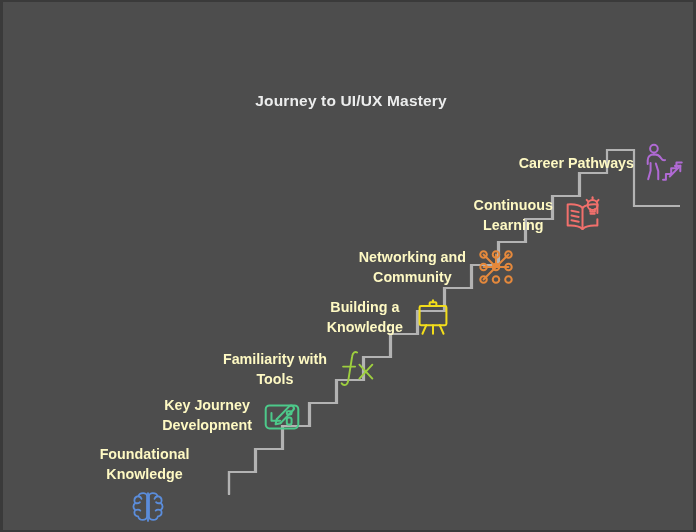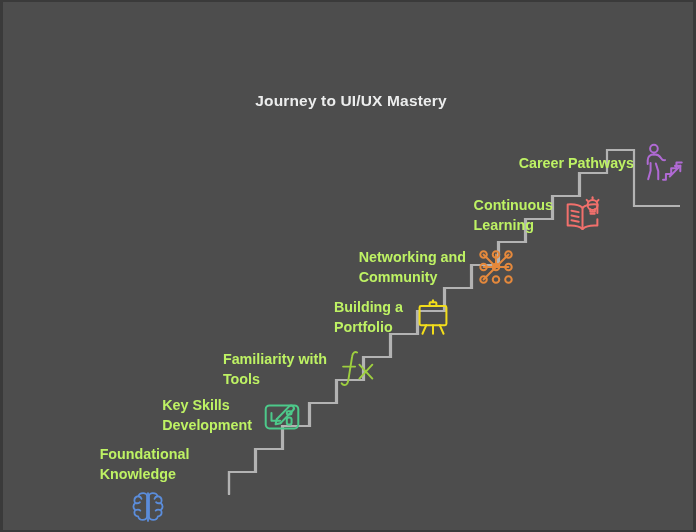--- a/index.html
+++ b/index.html
@@ -47,25 +47,25 @@
 
   
   .milestone {
     position: absolute;
     display: flex;
     flex-direction: row;
     align-items: center;
     justify-content: flex-end;
   }
   .ms-label {
-    color: #bef264;
+    color: #fef9c3;
     font-size: 14.3px;
     font-weight: bold;
     line-height: 20px;
-    text-align: left;
+    text-align: center;
     white-space: pre-line;
     margin-right: 7px;
   }
   .ms-icon {
     width: 46px;
     height: 46px;
     flex: 0 0 46px;
     display: block;
   }
   .ms-icon svg { display: block; width: 46px; height: 46px; }
@@ -158,21 +158,21 @@
         <path d="M11 19.9c1.5.4 3.4.1 4.5-.9"></path>
         <path d="M12 27c1.4-.5 3-.2 4 .8"></path>
         <path d="M33.9 12.8c-1.6.3-2.7 1.3-3.1 2.6"></path>
         <path d="M37 19.9c-1.5.4-3.4.1-4.5-.9"></path>
         <path d="M36 27c-1.4-.5-3-.2-4 .8"></path>
       </svg>
     </div>
   </div>
 
   <div class="milestone" style="left:150px; top:390px; width:152px; z-index:10;">
-    <div class="ms-label">Key Skills
+    <div class="ms-label">Key Journey
 Development</div>
     <div class="ms-icon">
       <svg viewBox="0 0 48 48" xmlns="http://www.w3.org/2000/svg" fill="none" stroke="#4dc98a" stroke-width="2.1" stroke-linecap="round" stroke-linejoin="round">
         <rect x="7" y="14" width="34" height="24" rx="4"></rect>
         <path d="M13 22v8h9"></path>
         <rect x="29" y="20" width="5" height="3.4" rx="1.3"></rect>
         <rect x="29" y="26.5" width="5" height="7.5" rx="2.3"></rect>
         <path d="M18.5 28.5 L31.5 15 c1.1-1.1 2.9-1.1 4 0 1.1 1.1 1.1 2.9 0 4 L22.5 32.5"></path>
         <path d="M18.5 28.5 l-1.2 5.2 5.2-1.2"></path>
       </svg>
@@ -187,21 +187,21 @@
         <path d="M8 39c1.6 2.2 4.2 2.4 5.6.4 1.1-1.6 1.5-4.2 1.9-7.2L19 10.6c.5-3.6 3.1-5.2 5.1-3.8"></path>
         <path d="M9.5 21.5h12.5"></path>
         <path d="M26.5 19.5 L40 34"></path>
         <path d="M40 19.5 L26.5 34"></path>
       </svg>
     </div>
   </div>
 
   <div class="milestone" style="left:325px; top:292px; width:128px; z-index:10;">
     <div class="ms-label">Building a
-Portfolio</div>
+Knowledge</div>
     <div class="ms-icon">
       <svg viewBox="0 0 48 48" xmlns="http://www.w3.org/2000/svg" fill="none" stroke="#f2dd1b" stroke-width="2.1" stroke-linecap="round" stroke-linejoin="round">
         <rect x="10" y="12.5" width="28" height="20" rx="1.5"></rect>
         <rect x="20.5" y="8.5" width="7" height="4" rx="1"></rect>
         <path d="M24 6.5v2"></path>
         <path d="M24 32.5v9"></path>
         <path d="M17 32.5 L13 41.5"></path>
         <path d="M31 32.5 L35 41.5"></path>
       </svg>
     </div>

